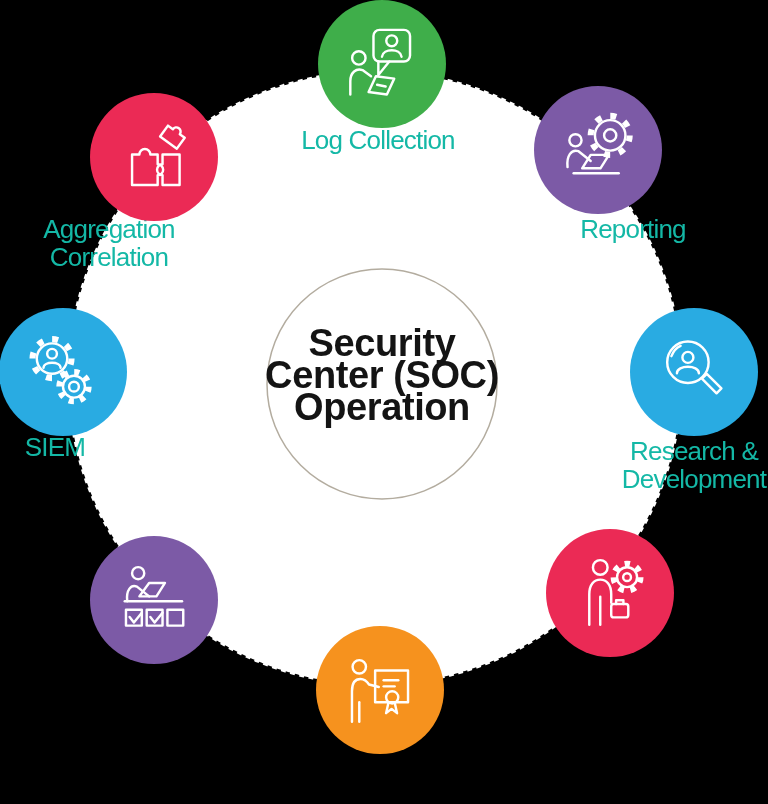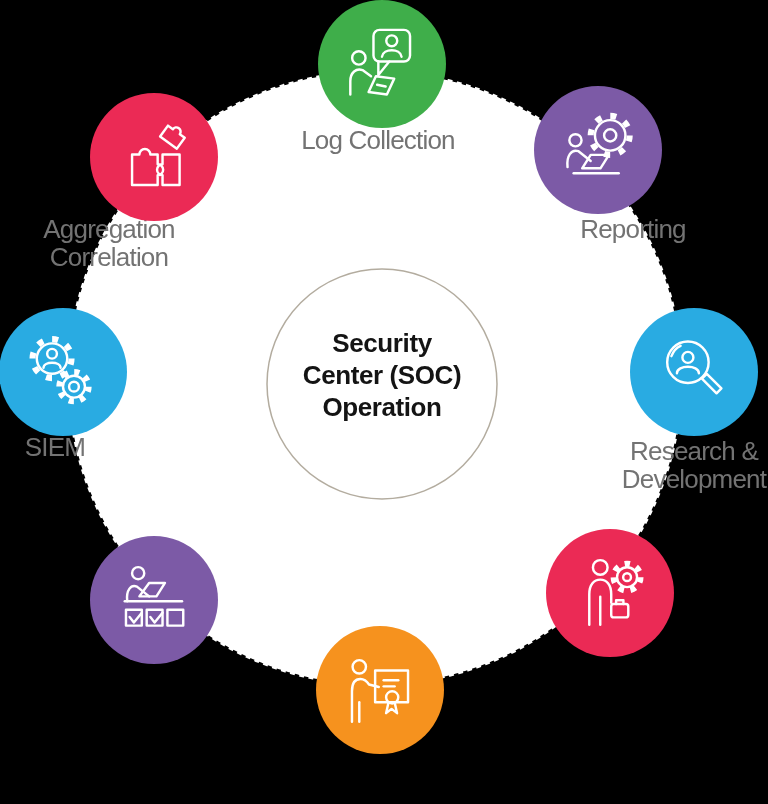--- a/index.html
+++ b/index.html
@@ -3,24 +3,24 @@
 <meta charset="utf-8">
 <style>
   html,body{margin:0;padding:0;background:#000;}
   .stage{
     position:relative;width:768px;height:804px;background:#000;overflow:hidden;
     font-family:"Liberation Sans",sans-serif;
   }
   .ring-svg{position:absolute;left:0;top:0;}
   .center-title{
     position:absolute;left:252px;top:327px;width:260px;text-align:center;
-    font-size:26px;line-height:32px;font-weight:700;color:#141414;letter-spacing:-0.4px;
+    font-size:38px;line-height:32px;font-weight:700;color:#141414;letter-spacing:-0.4px;
   }
   .lbl{
-    position:absolute;width:320px;text-align:center;color:#737373;
+    position:absolute;width:320px;text-align:center;color:#14b8a6;
     font-size:26px;line-height:28px;letter-spacing:-0.8px;
   }
   .lbl span{display:block;}
   .lbl-log{left:218px;top:126px;}
   .lbl-rep{left:473px;top:215px;}
   .lbl-res{left:534px;top:437px;}
   .lbl-agg{left:-51px;top:215px;}
   .lbl-siem{left:-105px;top:433px;}
   .node{
     position:absolute;width:128px;height:128px;border-radius:50%;

